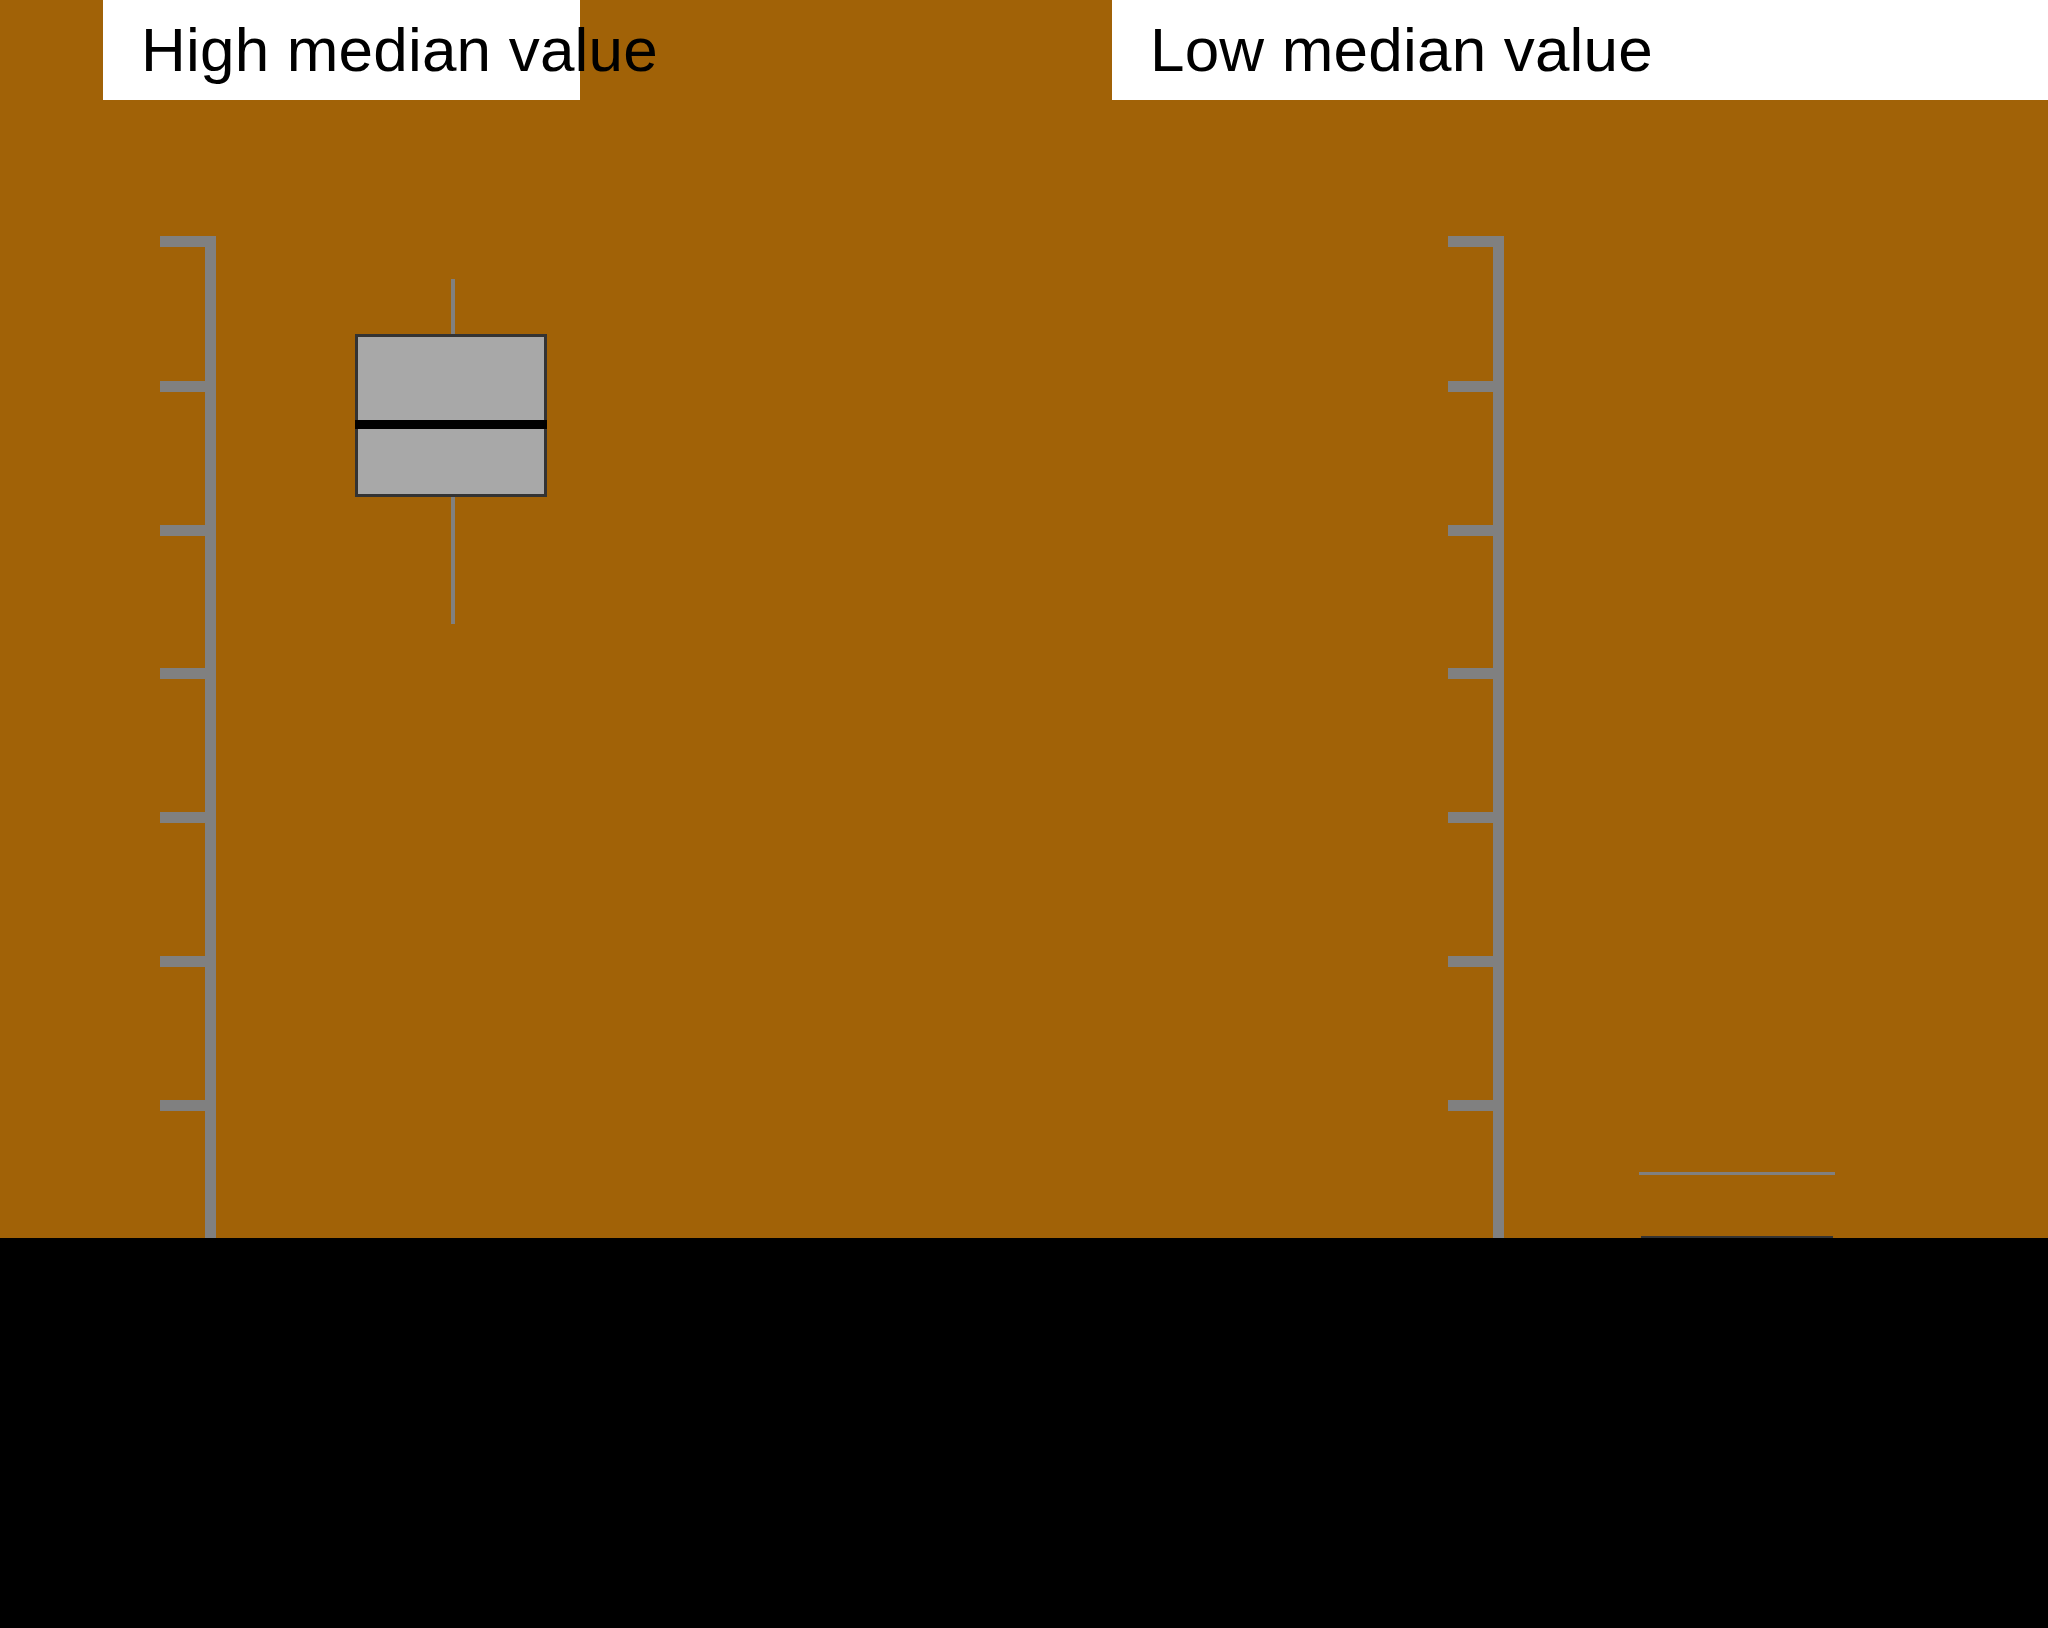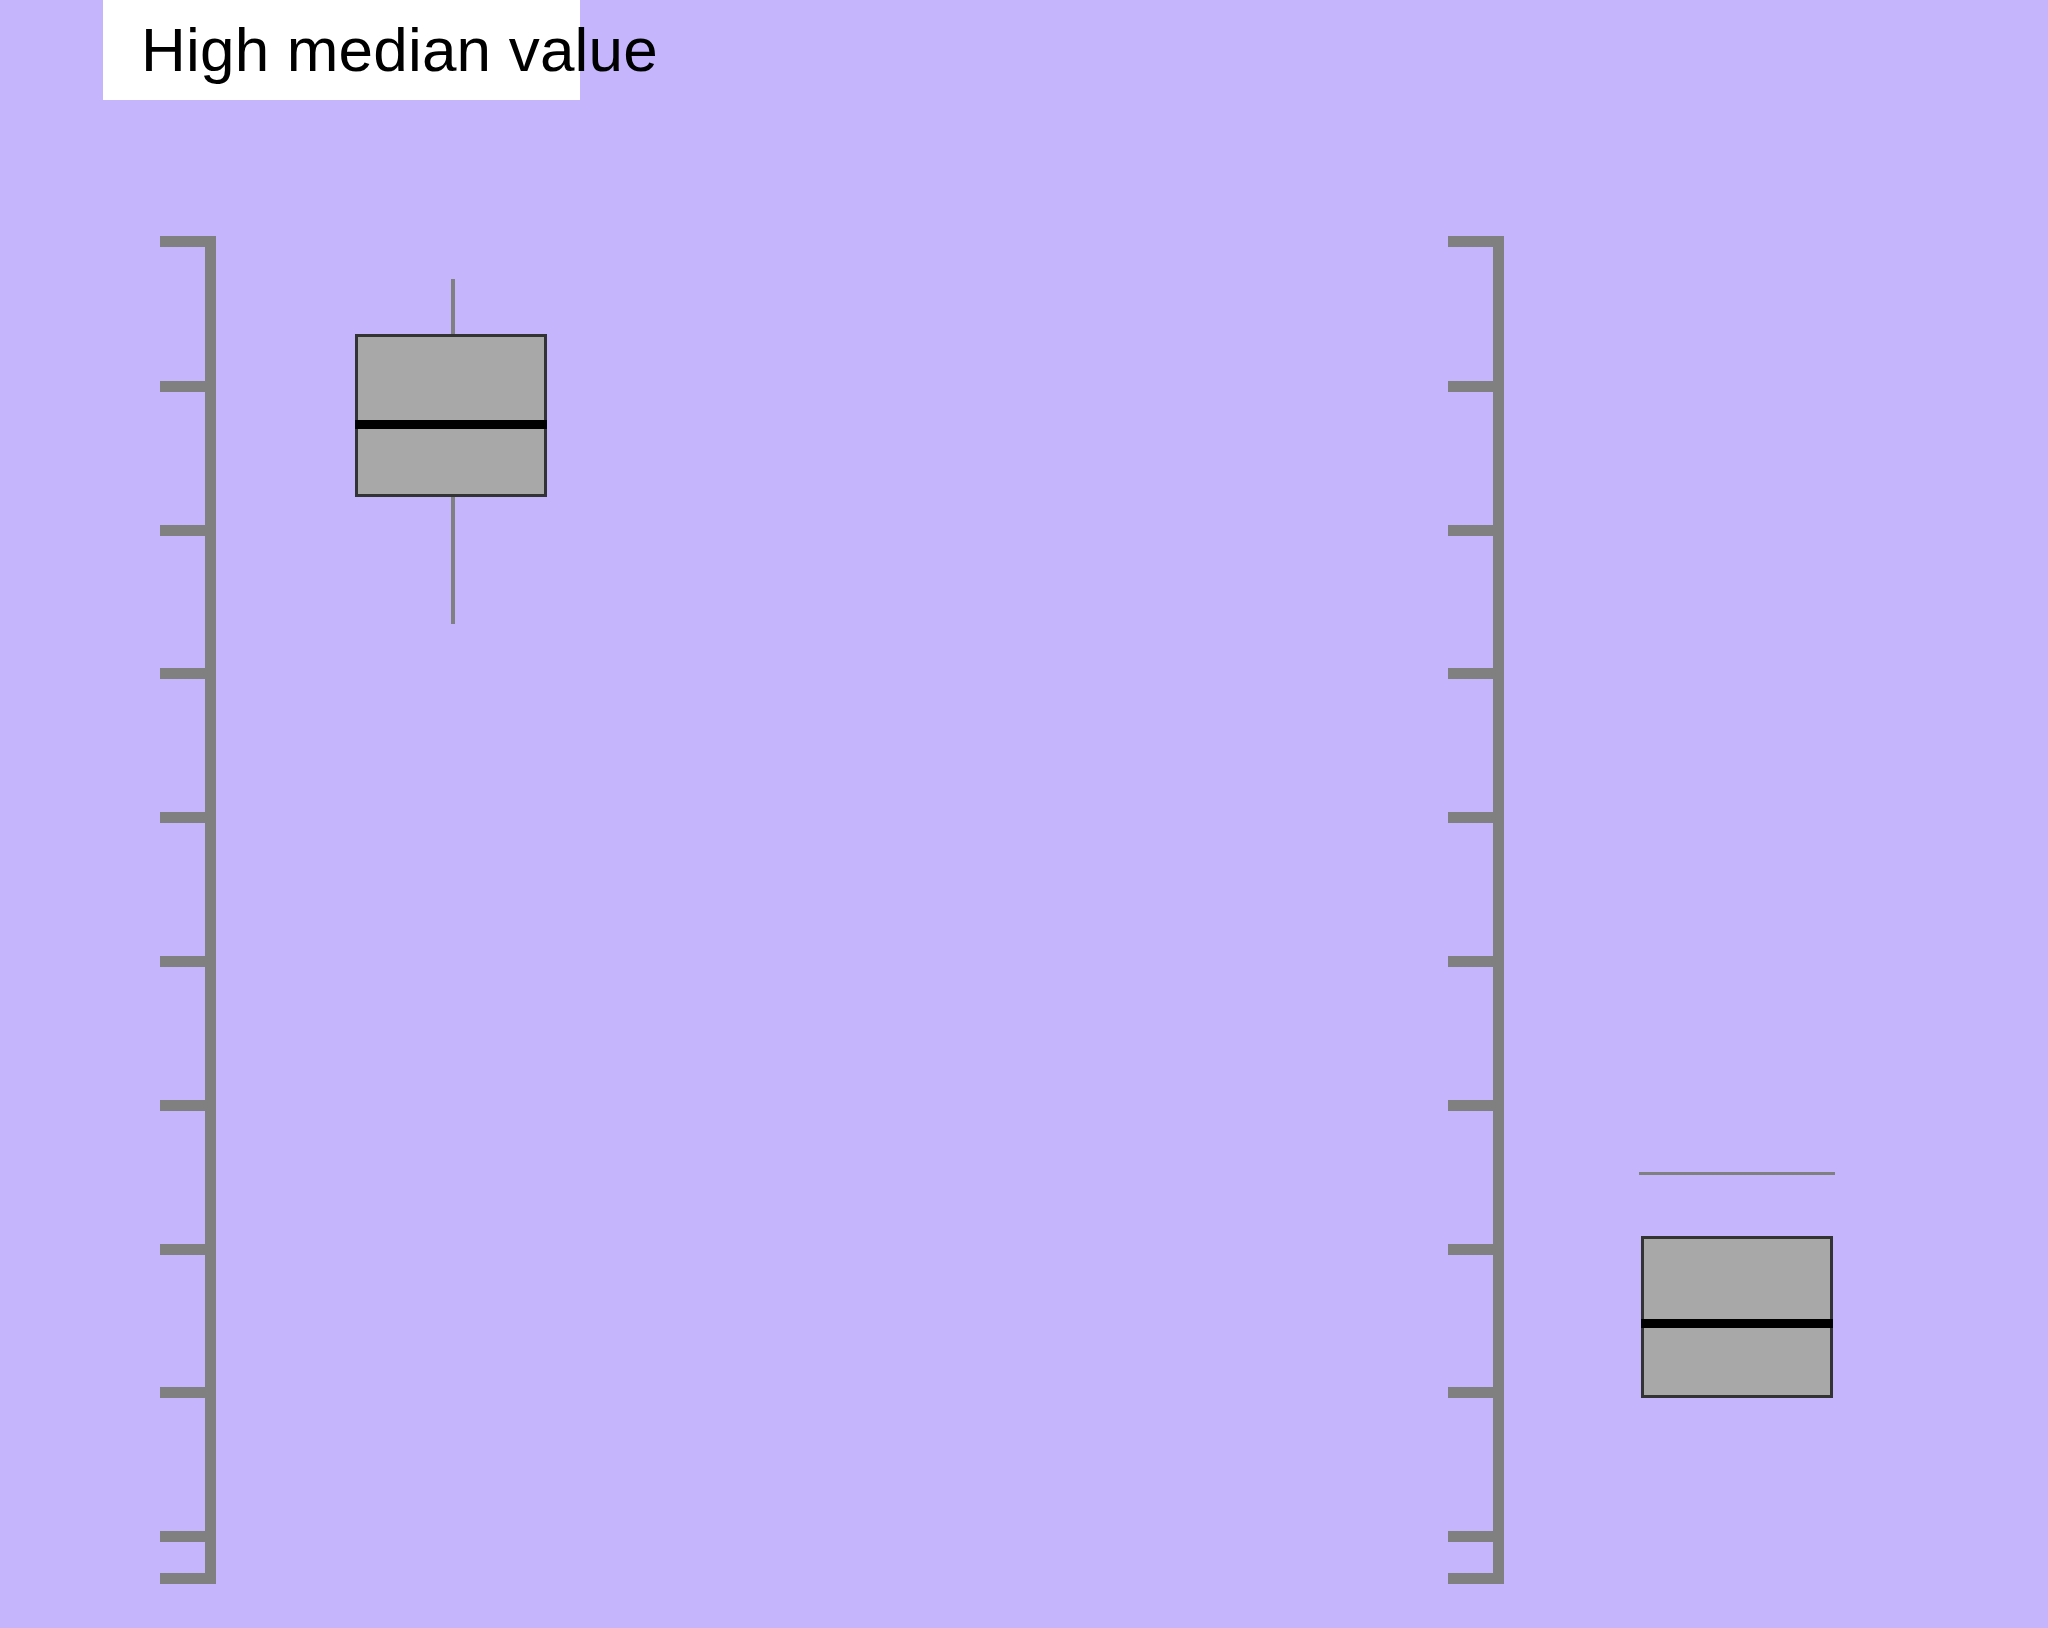--- a/index.html
+++ b/index.html
@@ -6,22 +6,22 @@
     margin: 0;
     padding: 0;
     background: #000000;
   }
   body {
     font-family: "Liberation Sans", sans-serif;
   }
   #stage {
     position: relative;
     width: 2048px;
-    height: 1628px;
-    background: #c4b5fd;
+    height: 1238px;
+    background: #a16207;
     overflow: hidden;
     text-decoration: underline;
   }
 
   
   .panel-label {
     position: absolute;
     background: #ffffff;
     color: #000000;
     display: flex;
@@ -108,20 +108,23 @@
 </style>
 </head>
 <body>
 
 <div id="stage">
 
   <div id="label-high" class="panel-label">
     <span>High median value</span>
   </div>
 
+  <div id="label-low" class="panel-label">
+    <span>Low median value</span>
+  </div>
 
   <div id="axis-left" class="axis">
     <div class="axis-spine"></div>
     <div class="axis-tick" style="top:0px"></div>
     <div class="axis-tick" style="top:145px"></div>
     <div class="axis-tick" style="top:289px"></div>
     <div class="axis-tick" style="top:432px"></div>
     <div class="axis-tick" style="top:576px"></div>
     <div class="axis-tick" style="top:720px"></div>
     <div class="axis-tick" style="top:864px"></div>

